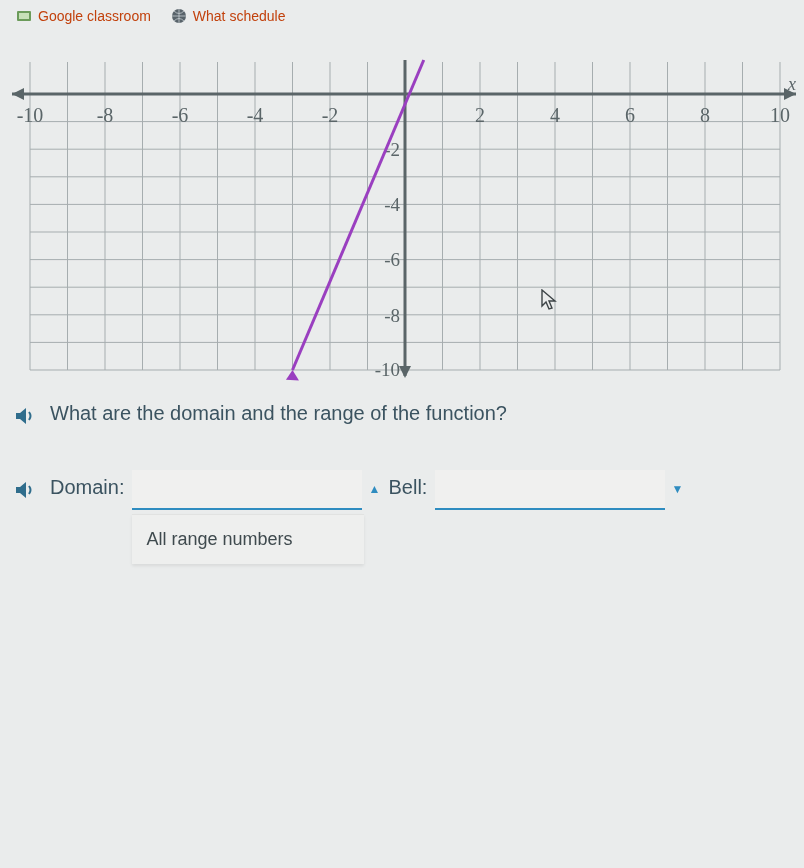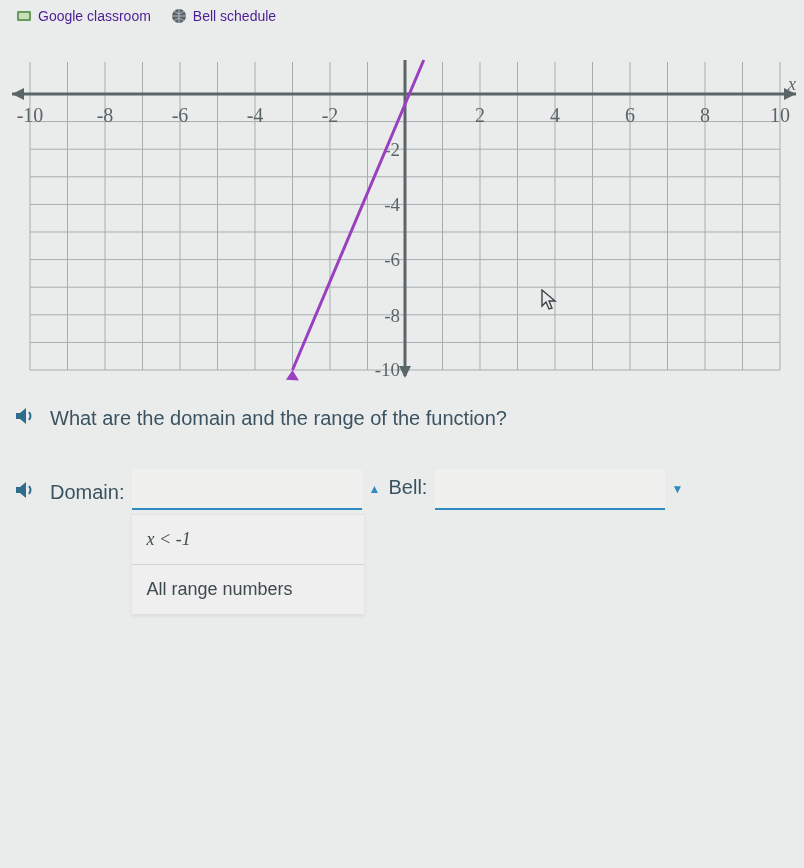--- a/index.html
+++ b/index.html
@@ -10,21 +10,21 @@
       font-family: Verdana, Geneva, sans-serif;
       position: relative;
       overflow: hidden;
     }
     .bookmarks {
       display: flex;
       align-items: center;
       padding: 6px 10px;
       gap: 8px;
       font-size: 14px;
-      color: #4c1d95;
+      color: #c2410c;
     }
     .bookmark {
       display: flex;
       align-items: center;
       gap: 6px;
       padding: 2px 6px;
     }
     .bkm-icon {
       width: 16px;
       height: 16px;
@@ -35,41 +35,41 @@
     }
     .chart-wrap {
       position: relative;
       width: 804px;
       height: 350px;
       background: transparent;
     }
     svg.graph { position: absolute; top: 0; left: 0; }
     .question-row {
       display: flex;
-      align-items: flex-end;
+      align-items: flex-start;
       gap: 10px;
       padding: 20px 12px 10px 12px;
       color: #3b5360;
       font-size: 20px;
     }
     .speaker-btn {
       width: 28px; height: 28px;
       color: #2f6d8c;
       display: flex; align-items: center; justify-content: center;
     }
     .answers {
       display: flex;
       align-items: flex-start;
       gap: 8px;
       padding: 30px 12px 0 12px;
       color: #3b5360;
       font-size: 20px;
     }
     .label-col {
-      display: flex; align-items: flex-end; gap: 10px;
+      display: flex; align-items: flex-start; gap: 10px;
       padding-top: 6px;
     }
     .field {
       position: relative;
       width: 230px;
       height: 40px;
       background: #f0f0ef;
       border-bottom: 2px solid #2f8cc0;
       margin-right: 8px;
     }
@@ -132,21 +132,21 @@
     </span>
     <span>Google classroom</span>
   </div>
   <div class="bookmark">
     <span class="bkm-icon">
       <svg width="16" height="16" viewBox="0 0 16 16">
           <circle cx="8" cy="8" r="7" fill="#58636a"></circle>
           <path d="M1 8 H15 M8 1 V15 M3 3 Q8 8 13 3 M3 13 Q8 8 13 13" stroke="#c8cfd3" stroke-width="0.8" fill="none"></path>
         </svg>
     </span>
-    <span>Bell schedule</span>
+    <span>What schedule</span>
   </div>
 </div>
 
 <div class="chart-wrap">
   <svg class="graph" width="804" height="350" viewBox="0 0 804 350">
 
     <g stroke="#a6adaf" stroke-width="1">
 
       <line x1="30" y1="30" x2="30" y2="338"></line>
         <line x1="67.5" y1="30" x2="67.5" y2="338"></line>
@@ -245,21 +245,20 @@
           <path d="M16 9 Q19 13 16 17" stroke="#2f6d8c" stroke-width="2" fill="none"></path>
         </svg>
     </span>
     <span>Domain:</span>
   </div>
 
   <div class="field">
     <span class="caret">▲</span>
 
     <div class="dropdown">
-      <div class="opt"><span class="x-var">x</span> &lt; -1</div>
       <div class="opt last-noital">All range numbers</div>
     </div>
   </div>
 
   <div class="label-col" style="margin-left:10px;">
     <span>Bell:</span>
   </div>
   <div class="field range-col">
     <span class="caret down">▼</span>
   </div>

